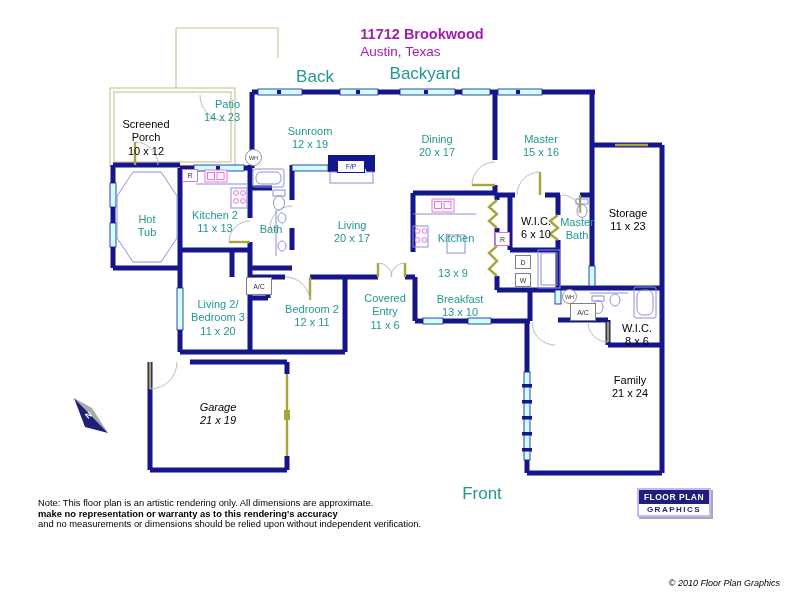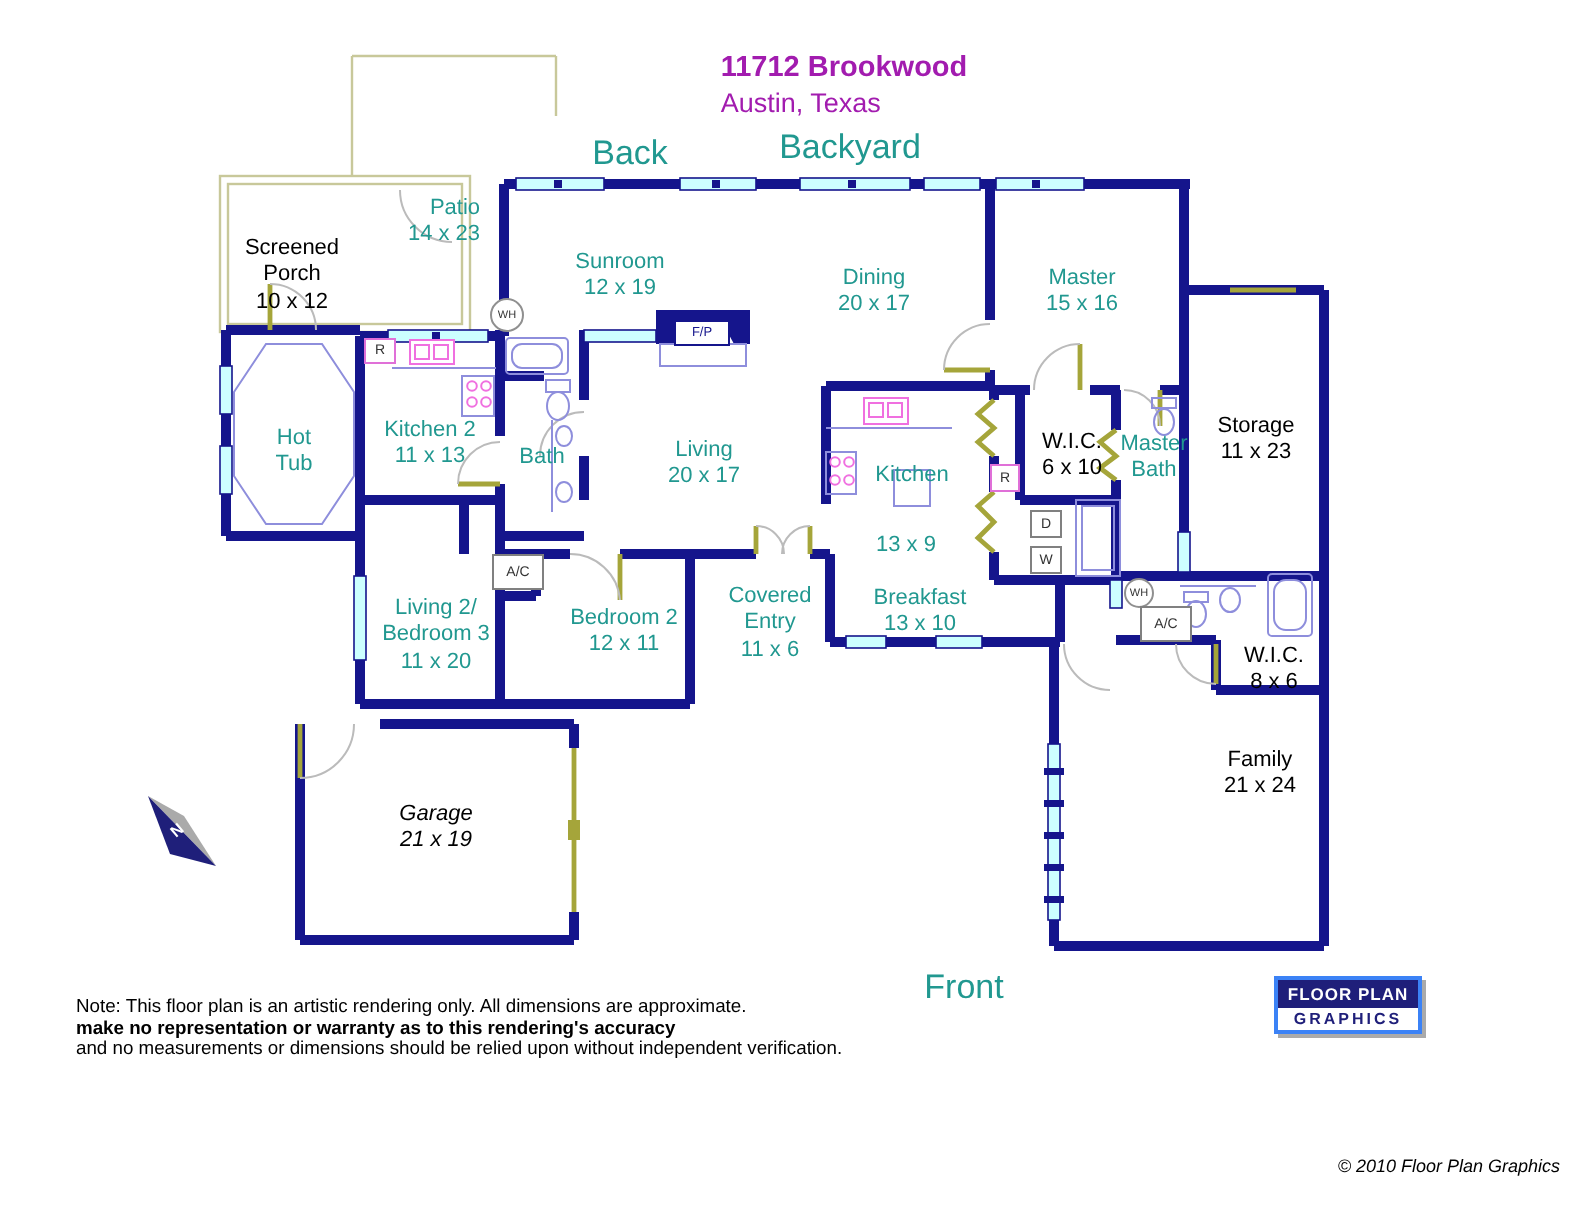--- a/index.html
+++ b/index.html
@@ -27,21 +27,21 @@
 
   .disclaimer{position:absolute;left:38px;top:498px;font-size:9.4px;
               line-height:10.6px;color:#000;}
   .disclaimer .b{font-weight:bold;}
 
   .footer{position:absolute;left:0;right:0;top:549px;text-align:center;
           color:#000;font-size:11.5px;line-height:16px;}
   .copyright{position:absolute;right:12px;top:578px;font-size:9px;color:#000;font-style:italic;}
 
   .logo{position:absolute;left:637px;top:488px;width:70px;
-        border:2px solid #3b82f6;background:#fff;box-shadow:2px 2px 0 #aaa;}
+        border:2px solid #c4b5fd;background:#fff;box-shadow:2px 2px 0 #aaa;}
   .logo-top{background:#1F1F7A;color:#fff;font-size:8.5px;letter-spacing:.5px;
             text-align:center;padding:2px 1px;font-variant:small-caps;font-weight:bold;}
   .logo-bottom{background:#fff;color:#1F1F7A;font-size:8px;font-weight:bold;
                letter-spacing:1.5px;text-align:center;padding:1px 0;}
 </style>
 </head>
 <body>
 
 <div class="page">
 

